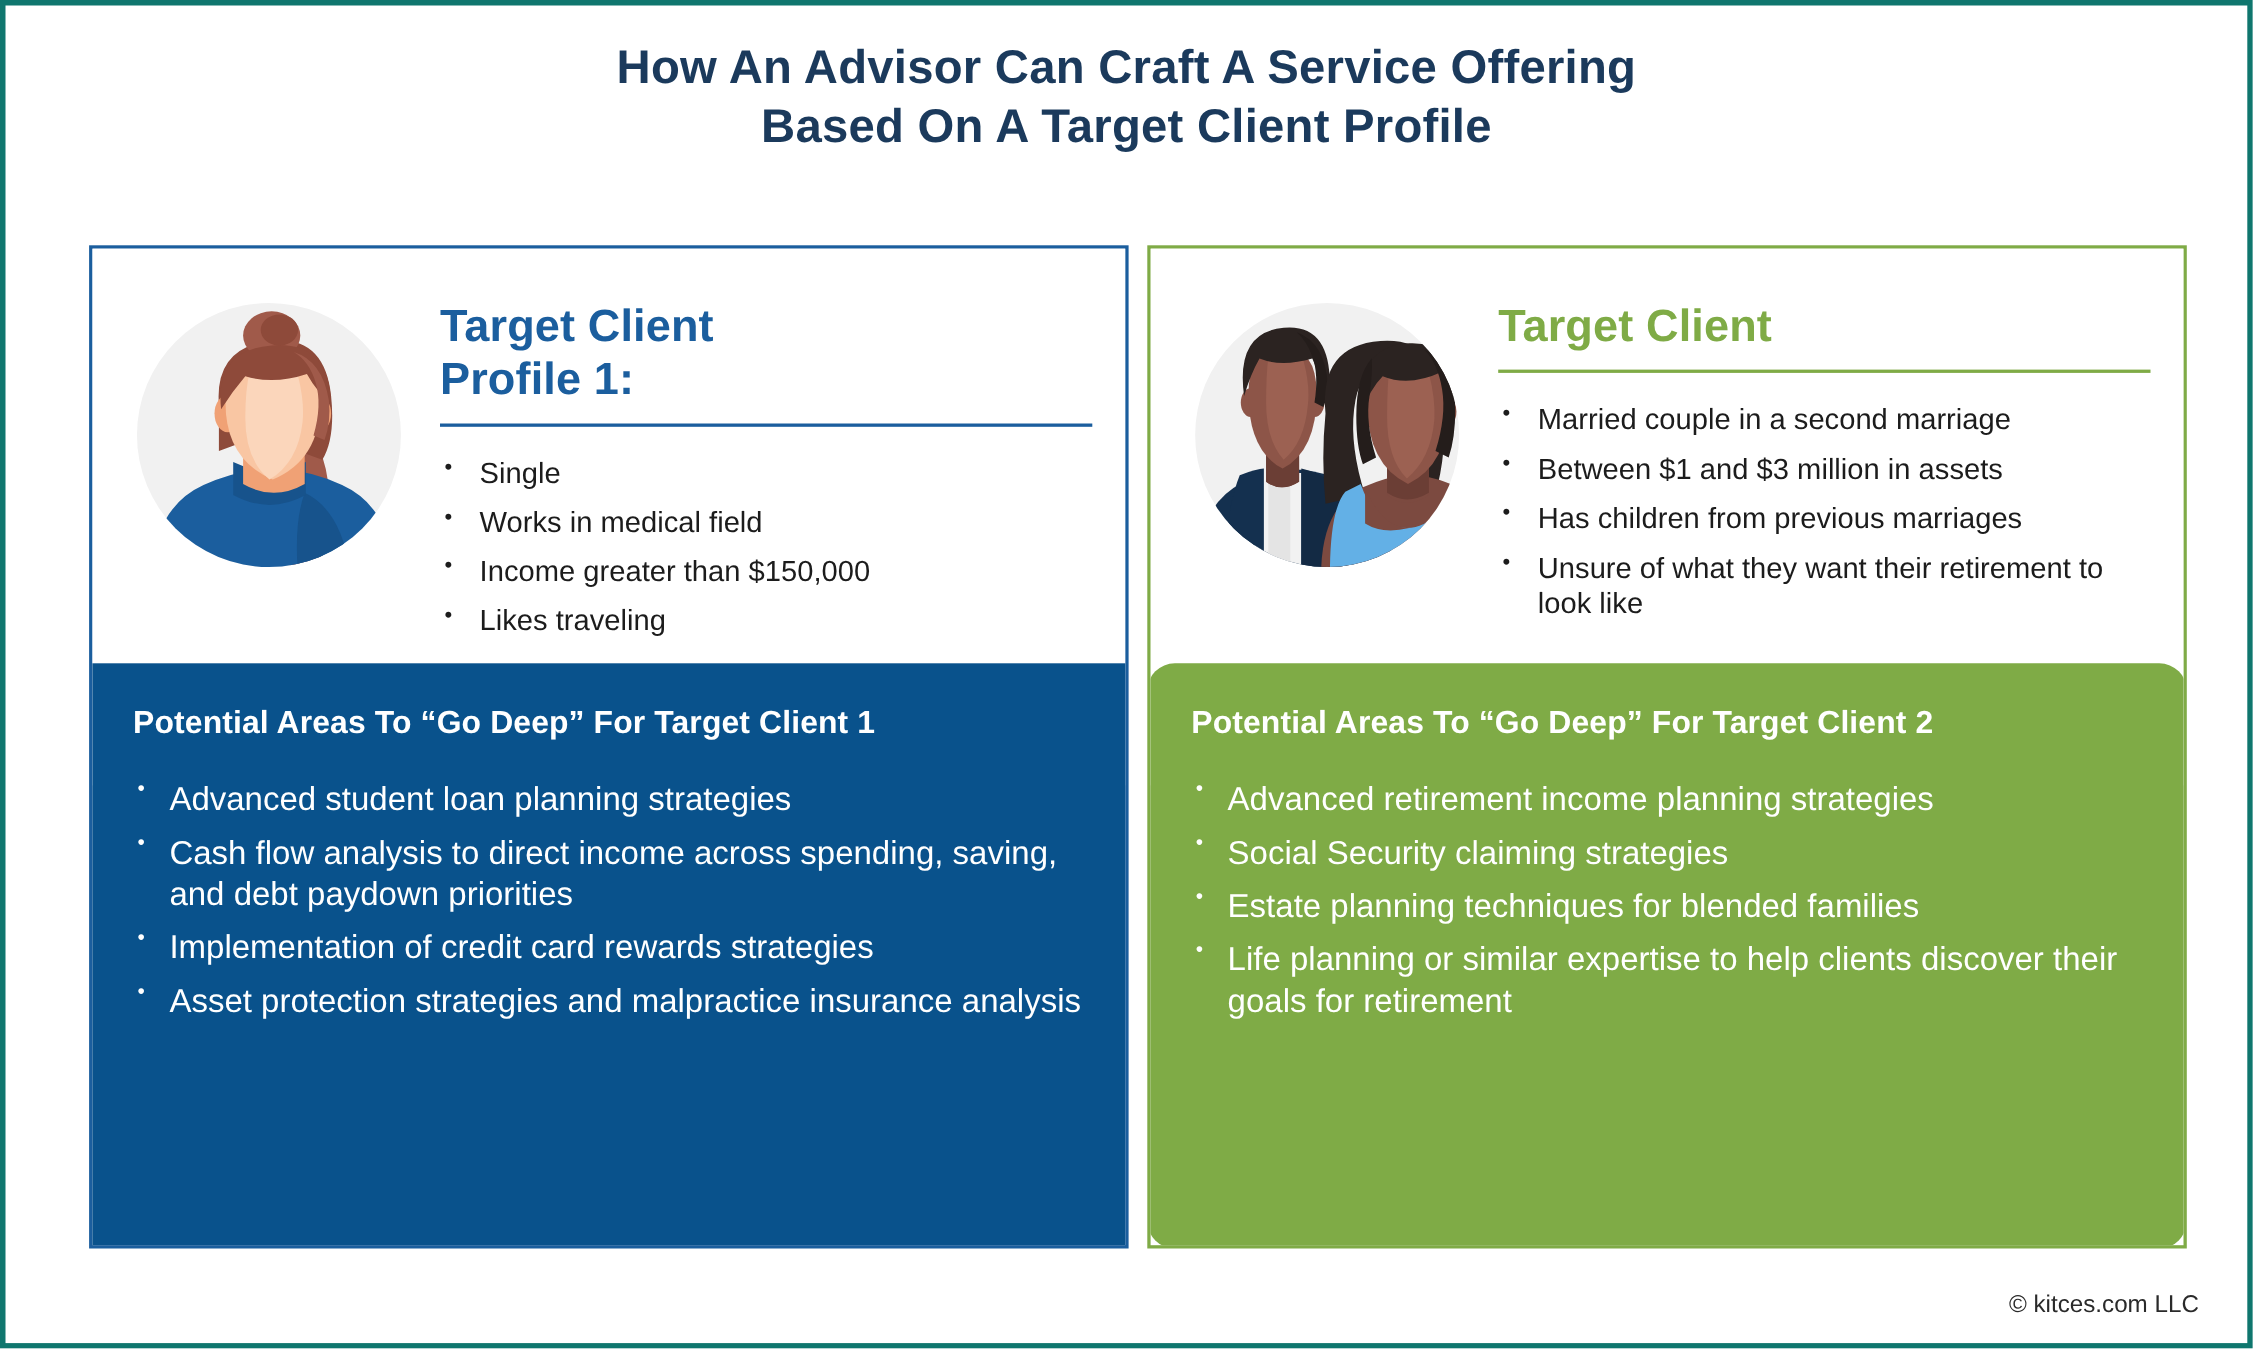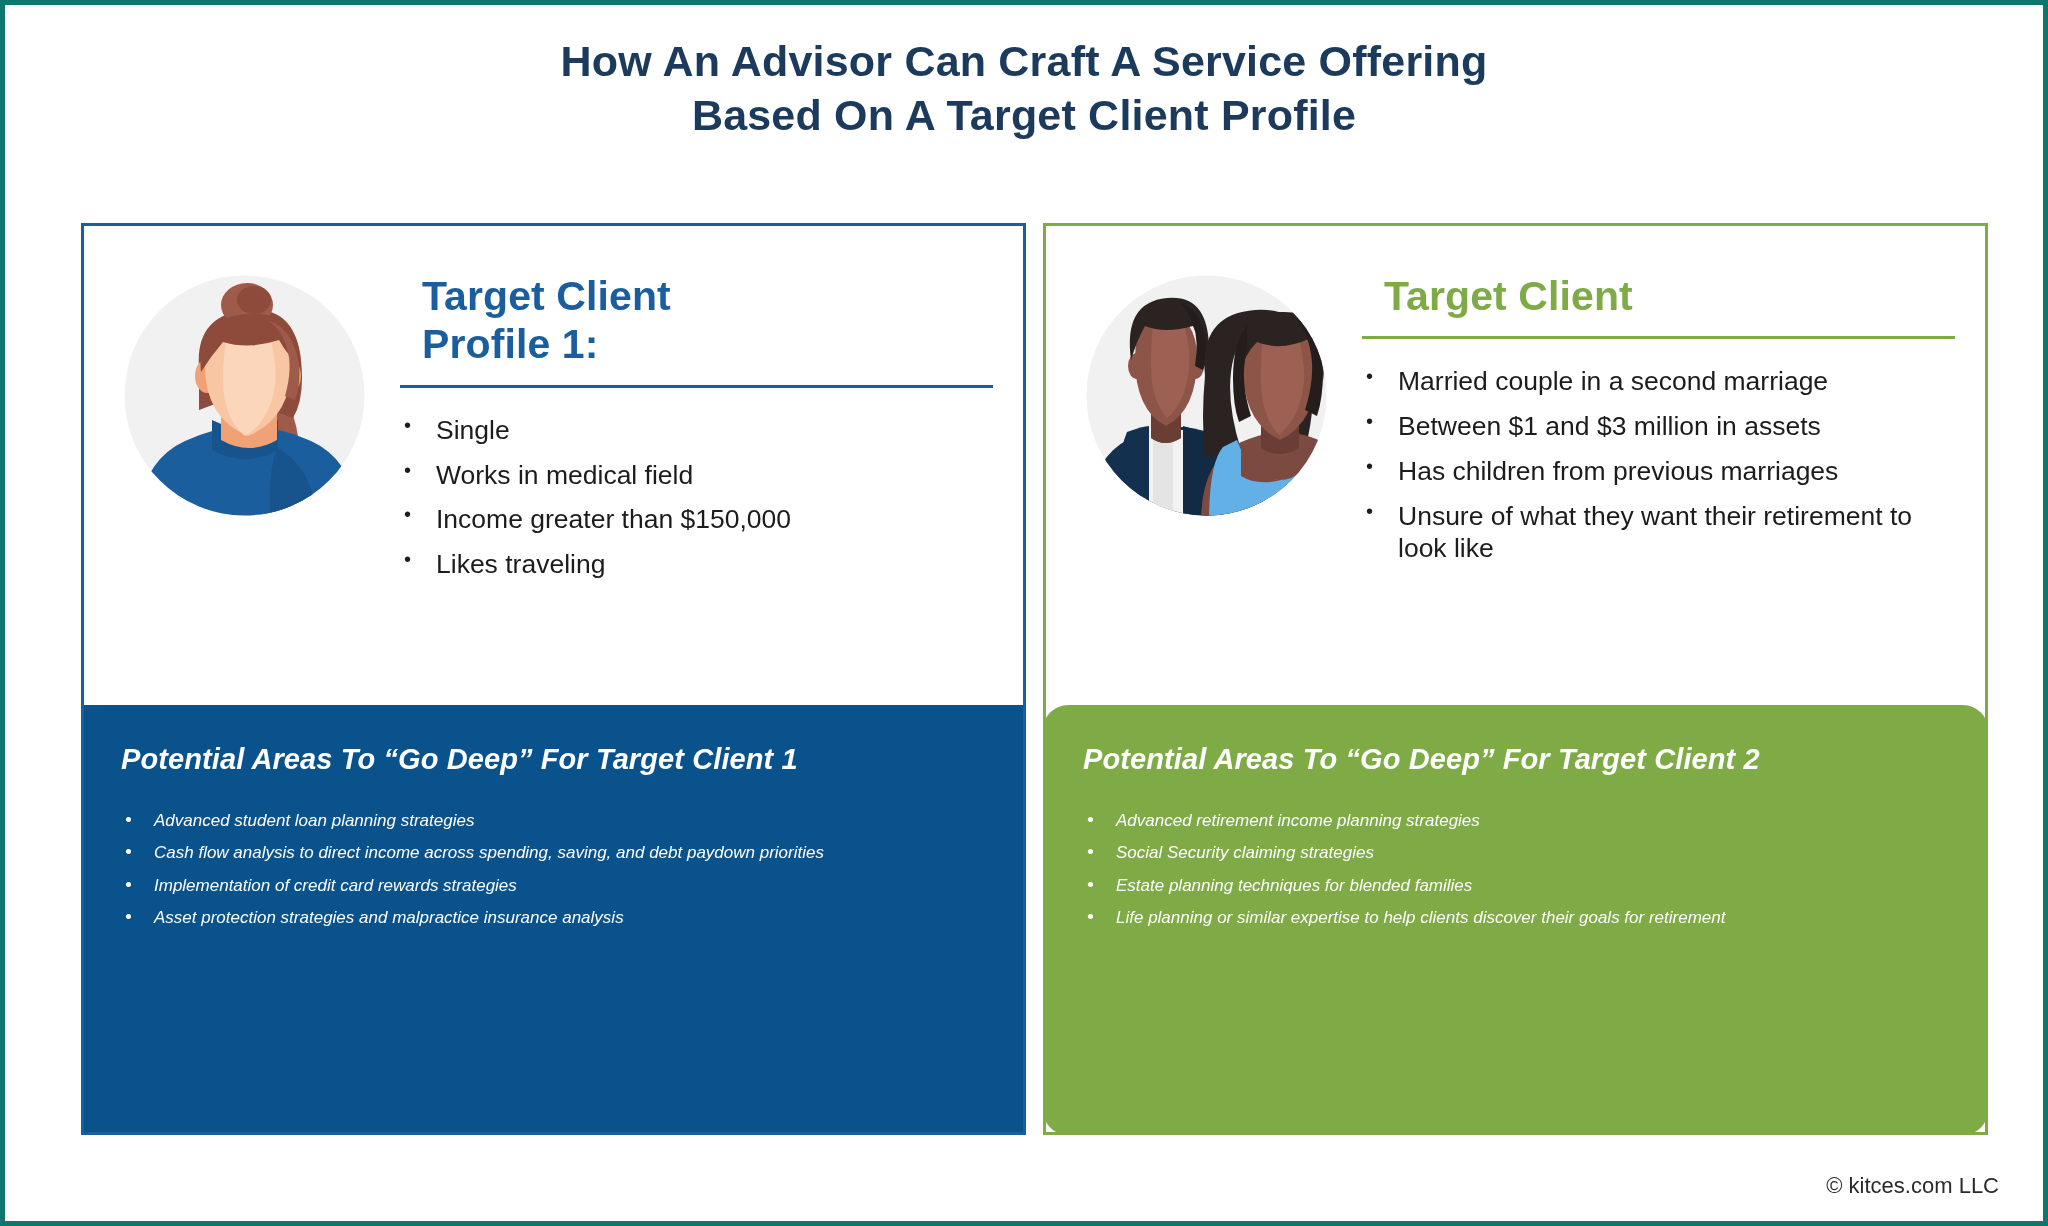--- a/index.html
+++ b/index.html
@@ -70,21 +70,20 @@
     padding-left: 28px;
     padding-right: 30px;
     padding-top: 18px;
   }
 
   .profile-heading {
     font-size: 41px;
     font-weight: bold;
     line-height: 1.18;
     letter-spacing: 0.1px;
-    margin-left: 22px;
   }
   .h-blue  { color: #1b5e9e; }
   .h-green { color: #7fab46; }
 
   .heading-rule {
     height: 3px;
     margin-top: 16px;
     margin-bottom: 26px;
     width: 100%;
   }
@@ -108,40 +107,39 @@
     font-size: 20px;
     color: #1c1c1c;
   }
 
   
   .panel-footer {
     position: absolute;
     left: -3px;
     right: -3px;
     bottom: -3px;
-    height: 430px;
+    height: 532px;
     padding: 38px 40px 0 40px;
-    font-style: italic;
   }
   .footer-blue  { background: #09528c; }
   .footer-green { background: #7fab46; border-radius: 25px; }
 
   .footer-title {
     color: #ffffff;
     font-size: 29px;
     font-weight: bold;
     letter-spacing: 0.1px;
     margin-bottom: 34px;
   }
 
   ul.footer-list { list-style: none; }
   ul.footer-list li {
     position: relative;
     color: #ffffff;
-    font-size: 17px;
+    font-size: 30px;
     line-height: 1.26;
     margin-bottom: 11px;
     padding-left: 33px;
   }
   ul.footer-list li::before {
     content: "\2022";
     position: absolute;
     left: 4px;
     top: -2px;
     font-size: 19px;

